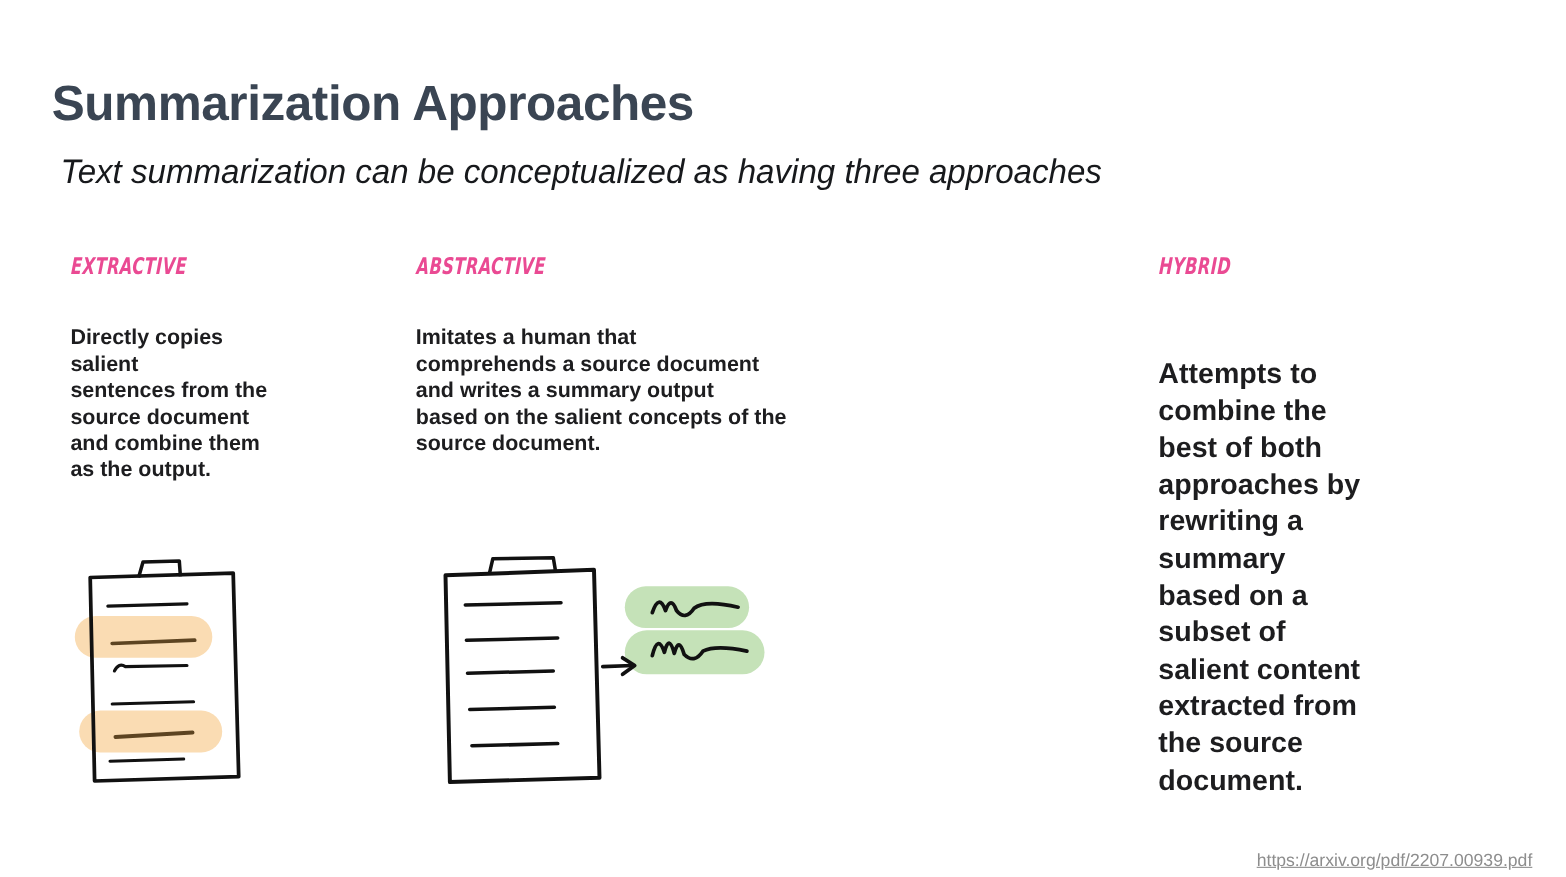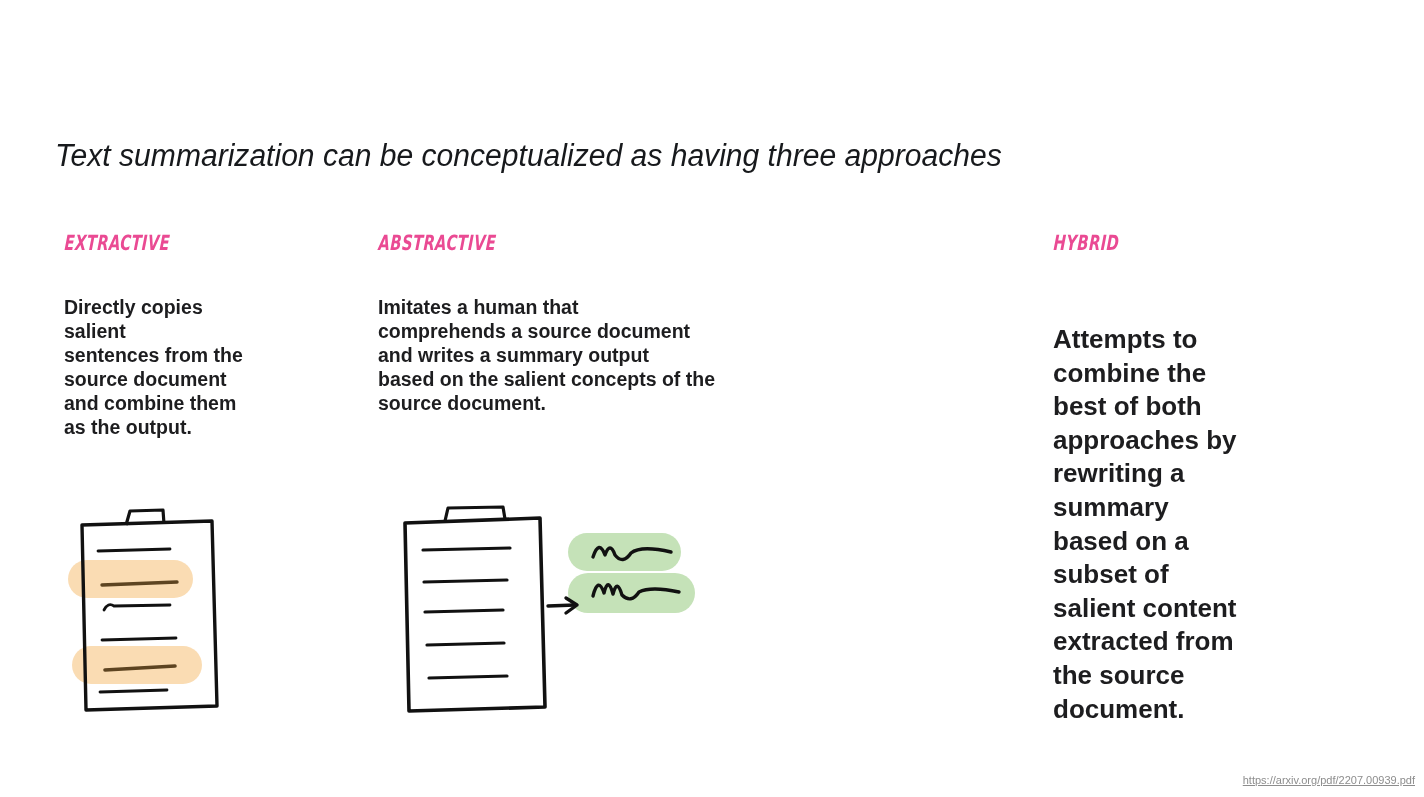--- a/index.html
+++ b/index.html
@@ -88,33 +88,34 @@
   
   .illus {
     position: absolute;
   }
   .illus-extractive { left: 60px;  top: 498px; }
   .illus-abstractive{ left: 385px; top: 495px; }
 
   
   .footer-link {
     position: absolute;
-    right: 9px;
+    right: 31px;
     top: 774px;
-    font-size: 11px;
+    font-size: 16px;
     color: #8d8d8d;
     text-decoration: underline;
     white-space: nowrap;
   }
 </style>
 </head>
 <body>
 
 <div class="slide">
 
+  <h1 class="slide-title">Summarization Approaches</h1>
 
   <div class="slide-subtitle">Text summarization can be conceptualized as having three approaches</div>
 
   <div class="column col-extractive">
     <div class="col-heading">Extractive</div>
     <div class="col-body">Directly copies
 salient
 sentences from the
 source document
 and combine them

